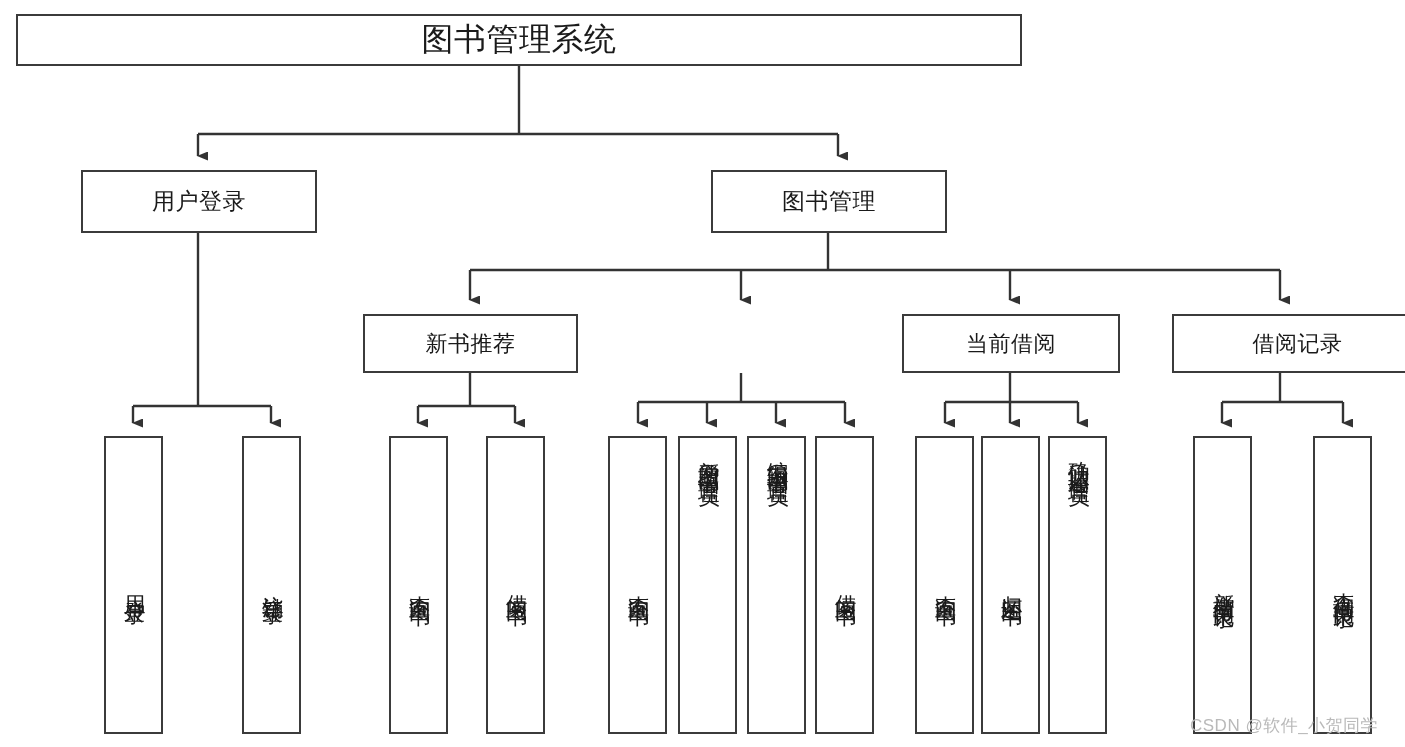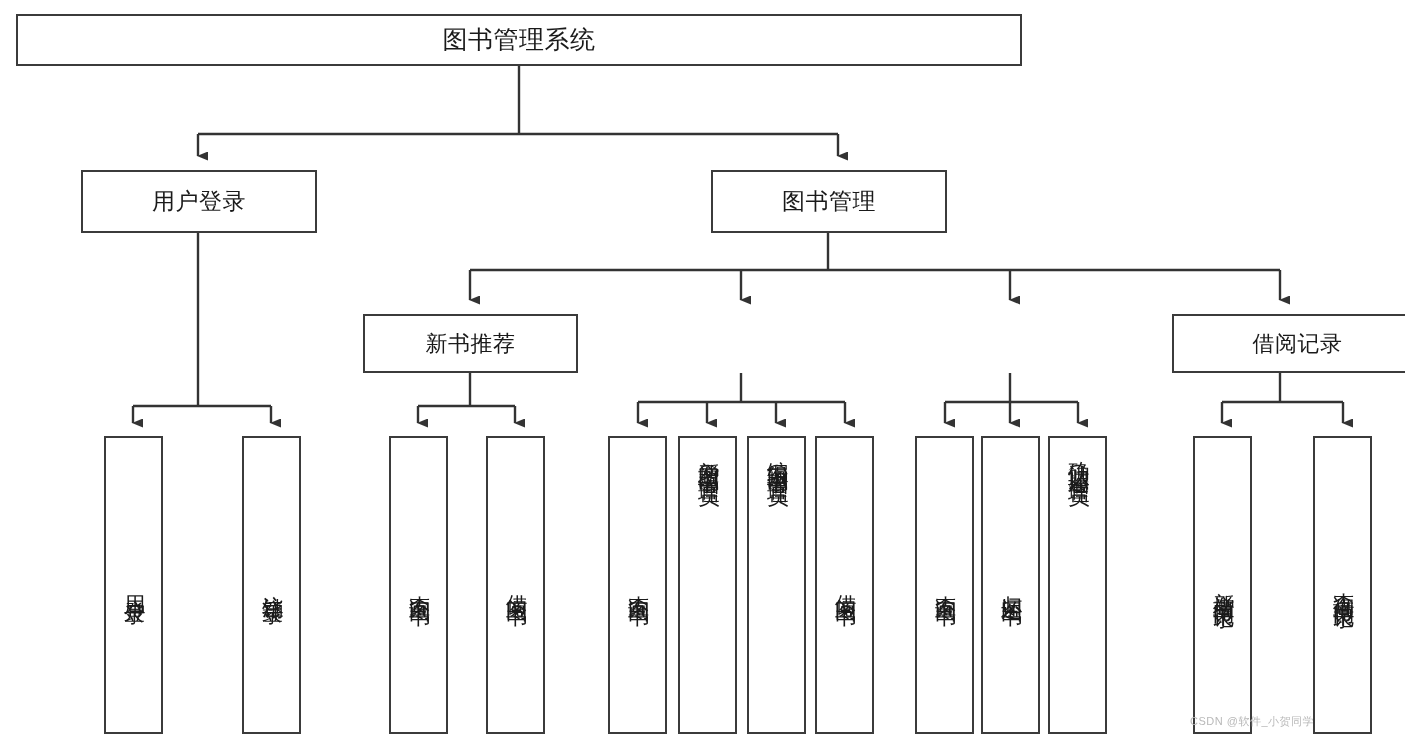--- a/index.html
+++ b/index.html
@@ -40,21 +40,21 @@
     text-align: center;
     color: #1a1a1a;
   }
   .node-label {
     display: block;
     line-height: 1.18;
     letter-spacing: 0.5px;
     font-weight: 400;
     white-space: nowrap;
   }
-  .node-root .node-label { font-size: 25px; }
+  .node-root .node-label { font-size: 32px; }
   .node-l2 .node-label   { font-size: 23px; }
   .node-l3 .node-label   { font-size: 22px; }
 
   
   .node-leaf {
     align-items: flex-start;
     padding-top: 6px;
   }
   .node-leaf .node-label {
     writing-mode: vertical-rl;
@@ -63,21 +63,21 @@
     line-height: 1.0;
     letter-spacing: 3.5px;
     white-space: nowrap;
   }
   .node-leaf.leaf-center { align-items: center; padding-top: 0; }
 
   .watermark {
     position: absolute;
     left: 1190px;
     top: 714px;
-    font-size: 11px;
+    font-size: 17px;
     color: #b9b9b9;
     white-space: nowrap;
     letter-spacing: 0.5px;
     font-family: "Liberation Sans", "DejaVu Sans", sans-serif;
   }
 </style>
 </head>
 <body>
 
 <div id="diagram-root">
@@ -139,20 +139,23 @@
   <div class="node-box node-l2" style="left:81px; top:170px; width:236px; height:63px;">
     <span class="node-label">用户登录</span>
   </div>
   <div class="node-box node-l3" style="left:363px; top:314px; width:215px; height:59px;">
     <span class="node-label">新书推荐</span>
   </div>
 
   <div class="node-box node-l2" style="left:711px; top:170px; width:236px; height:63px;">
     <span class="node-label">图书管理</span>
   </div>
+  <div class="node-box node-l3" style="left:902px; top:314px; width:218px; height:59px;">
+    <span class="node-label">当前借阅</span>
+  </div>
   <div class="node-box node-l3" style="left:1172px; top:314px; width:251px; height:59px;">
     <span class="node-label">借阅记录</span>
   </div>
 
   <div class="node-box node-leaf leaf-center" style="left:104px; top:436px; width:59px; height:298px;">
     <span class="node-label">用户登录</span>
   </div>
   <div class="node-box node-leaf leaf-center" style="left:242px; top:436px; width:59px; height:298px;">
     <span class="node-label">注销登录</span>
   </div>

